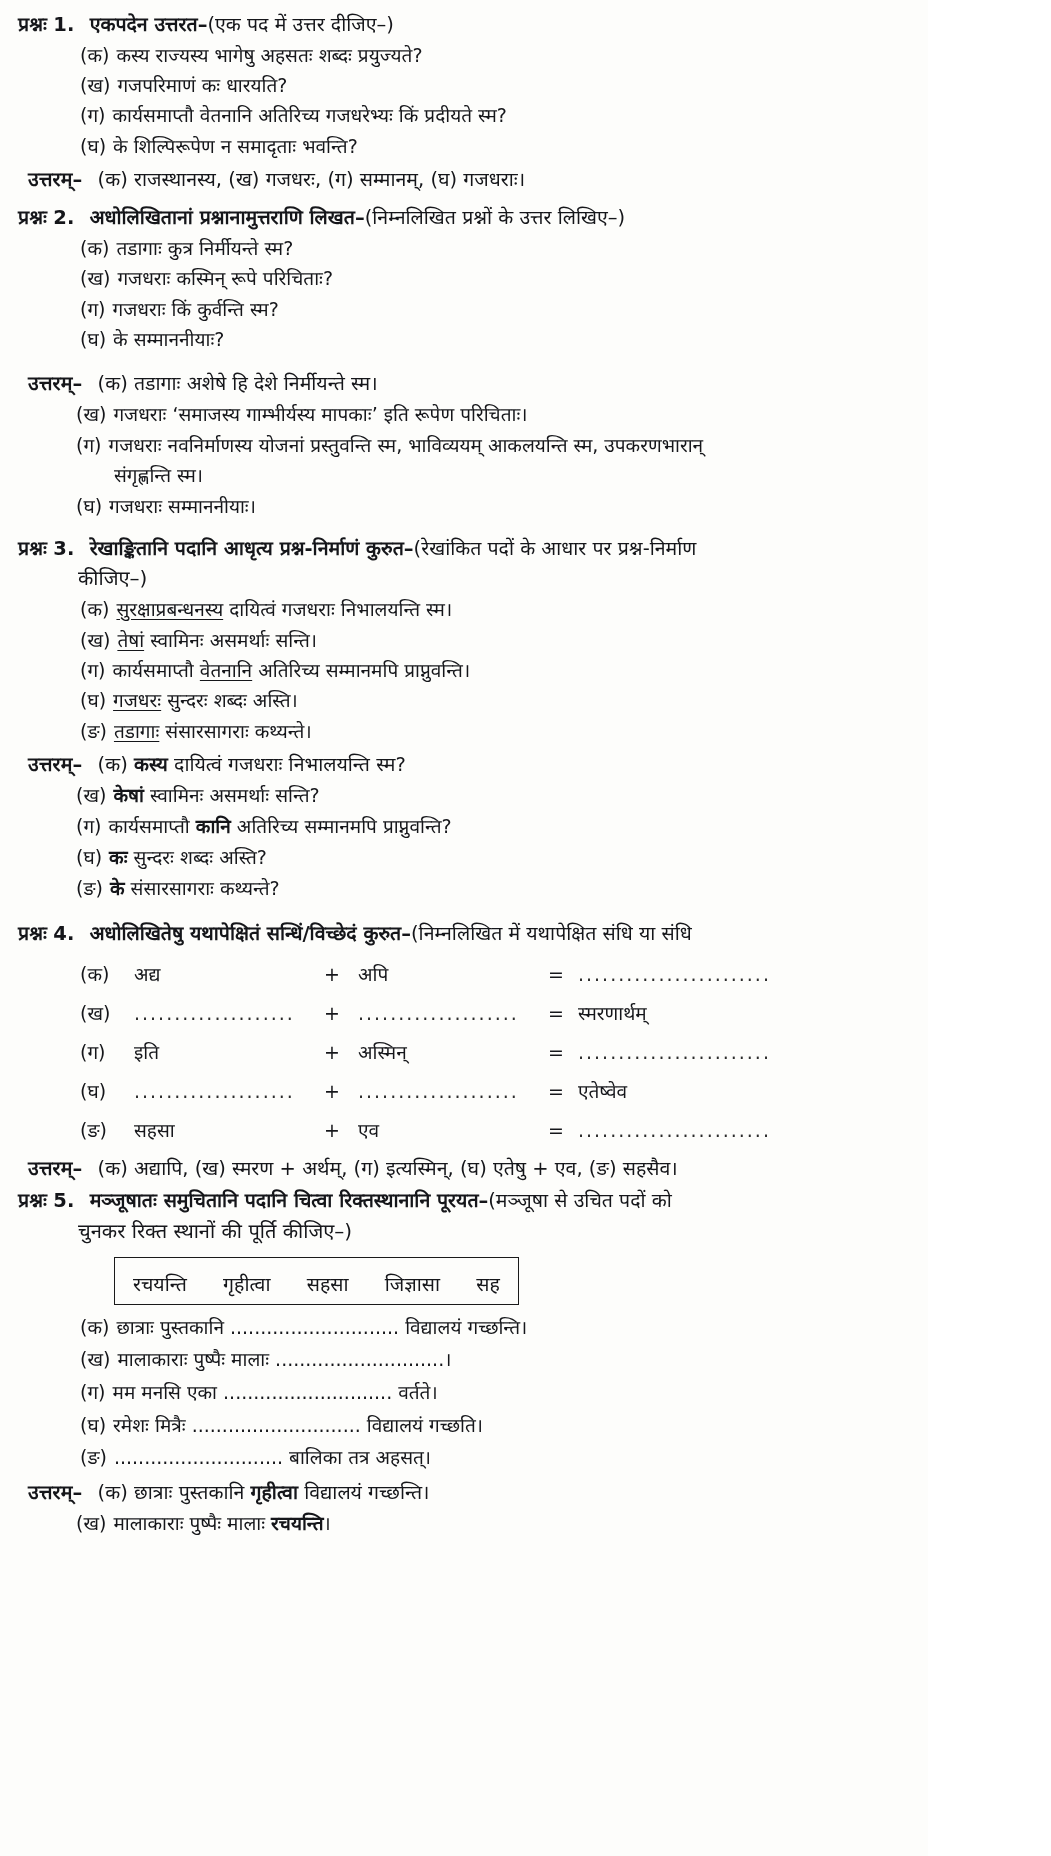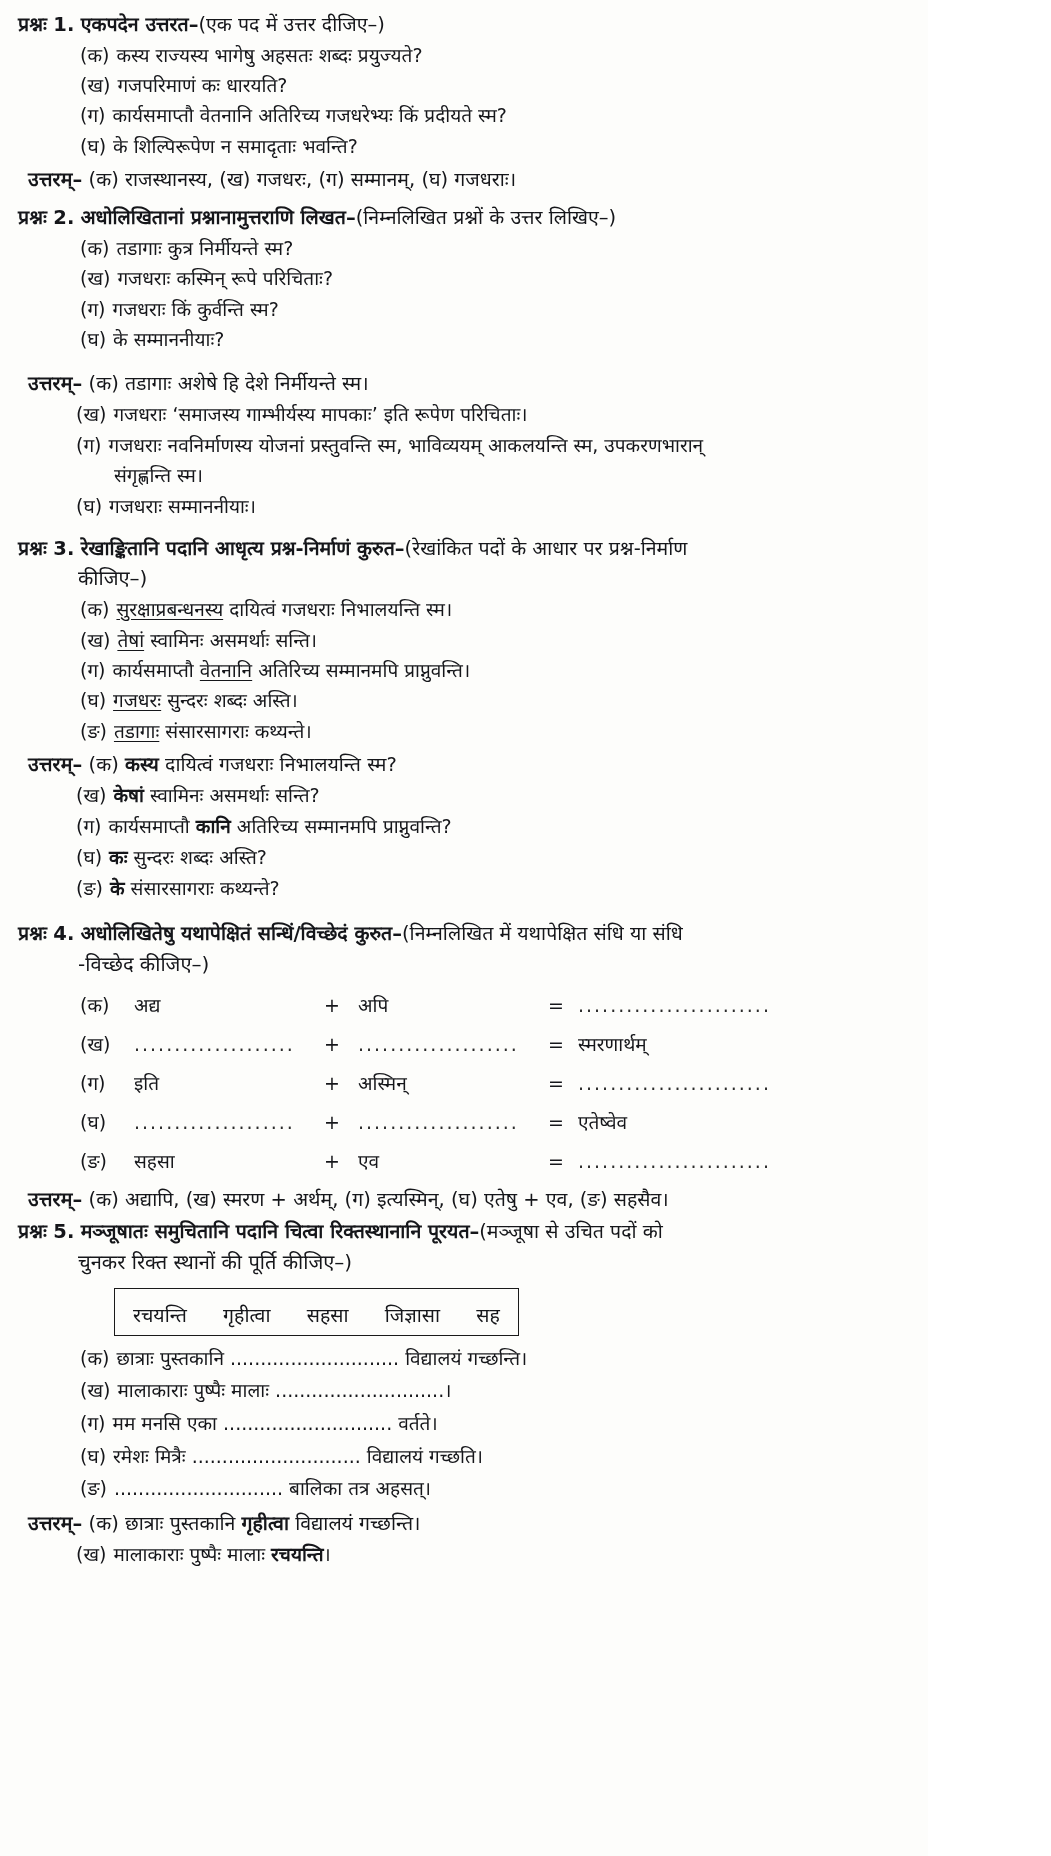--- a/index.html
+++ b/index.html
@@ -27,21 +27,21 @@
     align-items: baseline;
     line-height: 1.52;
     font-size: 19.5px;
   }
   .lbl {
     font-weight: bold;
     white-space: nowrap;
     padding-right: 6px;
     letter-spacing: .2px;
   }
-  .qtext { flex: 1; }
+  .qtext { flex: 1; margin-left: 9px; }
   .b { font-weight: bold; }
   .sub {
     margin-left: 62px;
     font-size: 19px;
     line-height: 1.6;
     display: flex;
     align-items: baseline;
   }
   .sub .mk { white-space: nowrap; padding-right: 7px; }
   .sub .tx { flex: 1; }
@@ -266,21 +266,20 @@
   <div class="spacer14"></div>
 
   <div class="blk">
     <div class="row">
       <span class="lbl">प्रश्नः</span>
       <span class="lbl">4.</span>
       <span class="qtext">
         <span class="b">अधोलिखितेषु यथापेक्षितं सन्धिं/विच्छेदं कुरुत–</span><span>(निम्नलिखित में यथापेक्षित संधि या संधि</span>
       </span>
     </div>
-    <div class="hang">-विच्छेद कीजिए–)</div>
 
     <div class="sandhi">
       <div class="srow">
         <span class="c-mk">(क)</span>
         <span class="c-a">अद्य</span>
         <span class="c-p">+</span>
         <span class="c-b">अपि</span>
         <span class="c-e">=</span>
         <span class="c-r dots">........................</span>
       </div>

